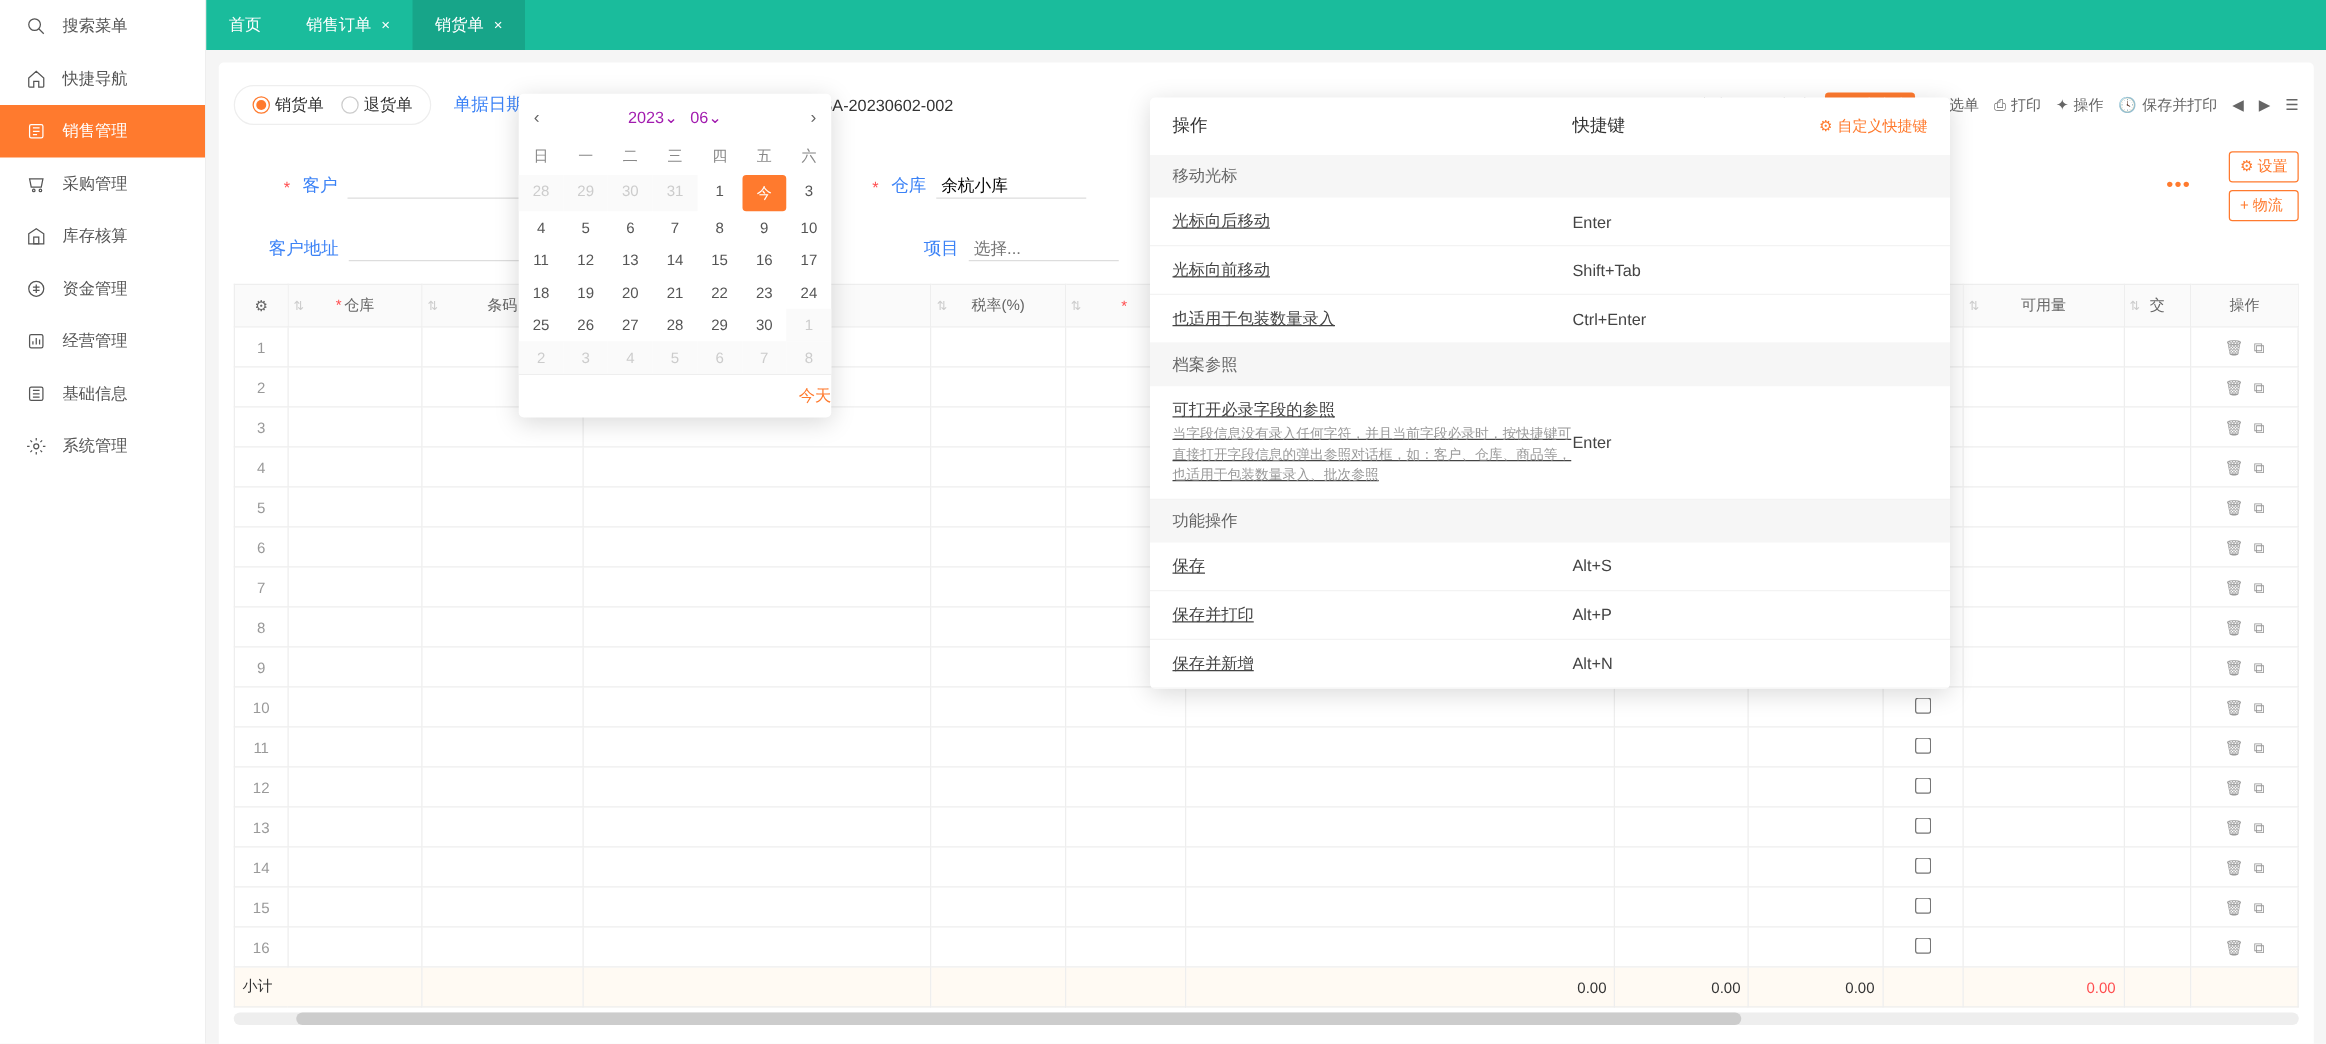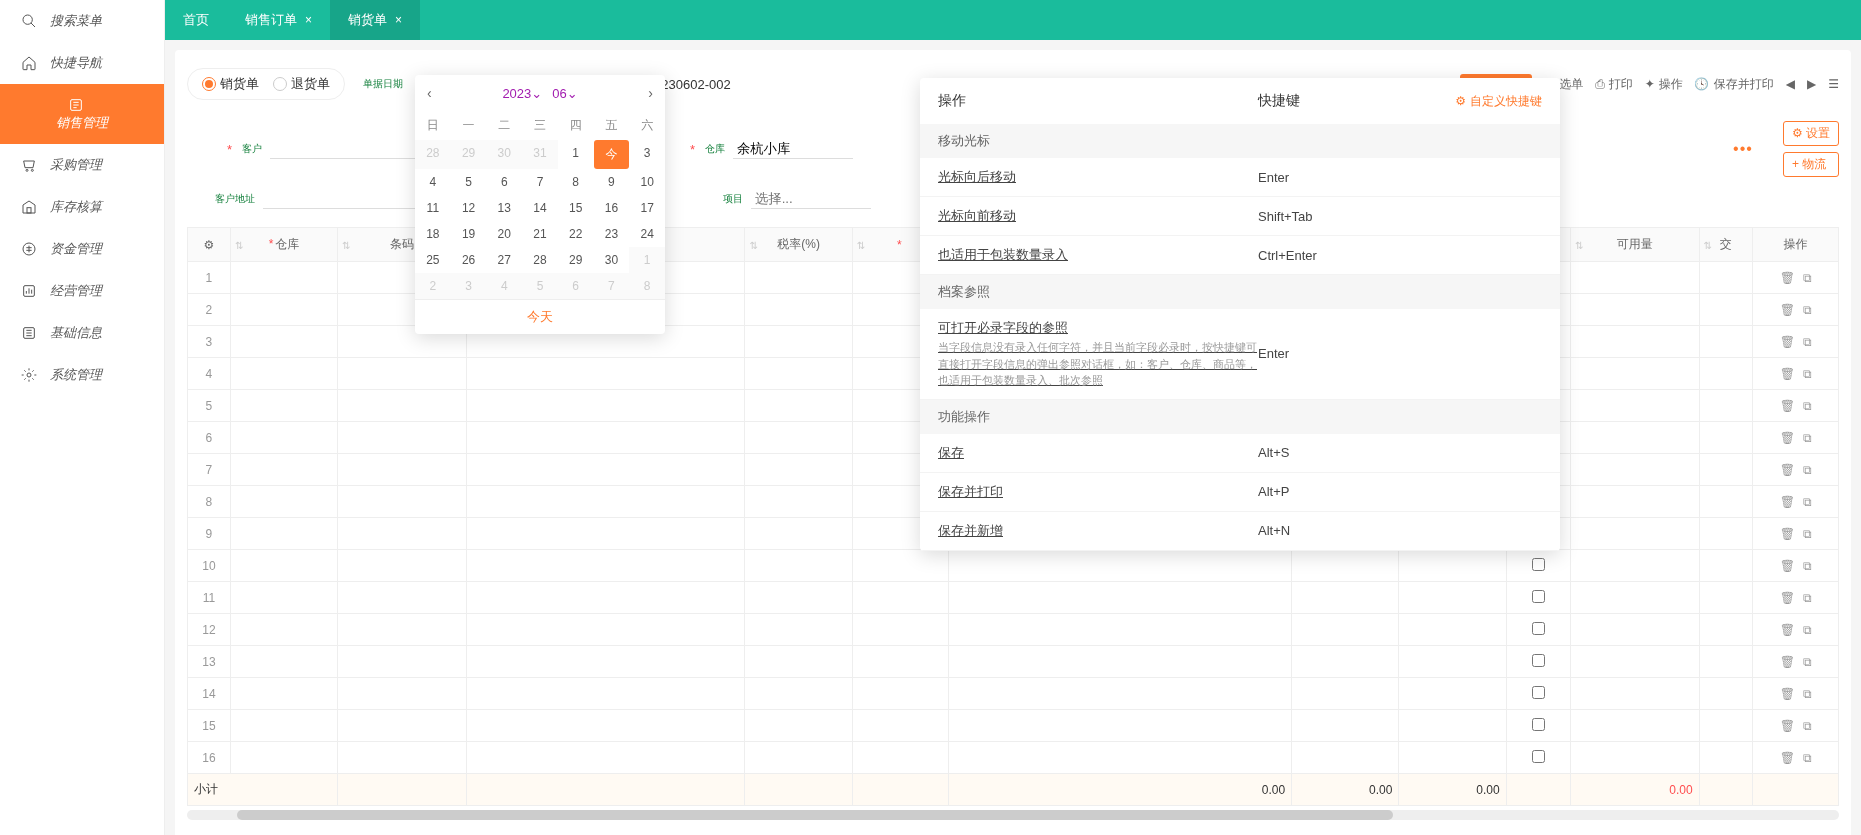--- a/index.html
+++ b/index.html
@@ -1,42 +1,42 @@
 <!DOCTYPE html>
 <html><head>
 <meta charset="utf-8">
 <style>
 * { margin: 0; padding: 0; box-sizing: border-box; font-family: "Microsoft YaHei", Arial, sans-serif; }
 body { background: #f5f5f5; font-size: 13px; color: #333; overflow: hidden; width: 1861px; height: 835px; position: relative; }
 
 
 .sidebar { position: absolute; left: 0; top: 0; width: 165px; height: 100%; background: #fff; border-right: 1px solid #eee; }
-.sidebar-item { display: flex; align-items: center; padding: 12px 20px; cursor: pointer; color: #555; font-style: italic; }
-.sidebar-item.active { background: #ff7a2e; color: #fff; flex-direction: column; }
+.sidebar-item { display: flex; align-items: center; padding: 12px 20px; cursor: pointer; color: #555; }
+.sidebar-item.active { background: #ff7a2e; color: #fff; }
 .sidebar-item .icon { width: 18px; height: 18px; margin-right: 12px; display: inline-flex; align-items: center; justify-content: center; }
 .sidebar-item .icon svg { stroke: currentColor; fill: none; stroke-width: 1.5; }
 
 
 .top-tabs { position: absolute; left: 165px; top: 0; right: 0; height: 40px; background: #1abc9c; display: flex; align-items: center; }
 .top-tab { padding: 0 18px; height: 40px; display: flex; align-items: center; color: #fff; cursor: pointer; position: relative; }
 .top-tab.active { background: #17a589; }
 .top-tab .close { margin-left: 8px; font-size: 12px; }
 
 
 .main { position: absolute; left: 165px; top: 40px; right: 0; bottom: 0; background: #f5f5f5; padding: 10px; }
 .panel { background: #fff; border-radius: 4px; padding: 10px 12px; }
 
 
 .form-header { display: flex; align-items: center; gap: 18px; padding: 8px 0; border-bottom: 1px solid transparent; }
 .radio-group { display: flex; align-items: center; gap: 14px; border: 1px solid #eee; border-radius: 20px; padding: 6px 14px; }
 .radio-opt { display: flex; align-items: center; gap: 4px; cursor: pointer; }
 .radio-circle { width: 14px; height: 14px; border: 1px solid #ccc; border-radius: 50%; display: inline-block; position: relative; }
 .radio-opt.checked .radio-circle { border-color: #ff7a2e; }
 .radio-opt.checked .radio-circle::after { content: ""; position: absolute; width: 8px; height: 8px; background: #ff7a2e; border-radius: 50%; top: 2px; left: 2px; }
-.field-label { color: #15803d; font-size: 10px; }
+.field-label { color: #3b82f6; font-size: 14px; }
 .date-input { border: none; border-bottom: 1px solid #1abc9c; padding: 2px 4px; width: 90px; color: #333; outline: none; }
 .cal-icon { color: #ff7a2e; margin-left: 4px; cursor: pointer; }
 
 
 .toolbar-right { margin-left: auto; display: flex; align-items: center; gap: 12px; color: #666; }
 .toolbar-right .item { display: flex; align-items: center; gap: 4px; cursor: pointer; font-size: 12px; }
 .badge-orange { background: #ff7a2e; color: #fff; padding: 2px 8px; border-radius: 3px; font-size: 12px; }
 .outline-btn { border: 1px solid #ff7a2e; color: #ff7a2e; padding: 3px 8px; border-radius: 3px; font-size: 12px; cursor: pointer; }
 
 
@@ -73,21 +73,21 @@
 .calendar { position: absolute; left: 415px; top: 75px; width: 250px; background: #fff; box-shadow: 0 4px 20px rgba(0,0,0,.15); border-radius: 4px; z-index: 50; }
 .cal-header { display: flex; align-items: center; justify-content: space-between; padding: 10px 12px; }
 .cal-header .nav { cursor: pointer; color: #666; font-size: 14px; }
 .cal-header .my { display: flex; gap: 10px; color: #a21caf; }
 .cal-header .my span { cursor: pointer; }
 .cal-grid { display: grid; grid-template-columns: repeat(7, 1fr); text-align: center; font-size: 12px; }
 .cal-grid .dow { color: #888; padding: 6px 0; }
 .cal-grid .day { padding: 6px 0; cursor: pointer; color: #555; }
 .cal-grid .day.muted { color: #ccc; background: #fafafa; }
 .cal-grid .day.today { background: #ff7a2e; color: #fff; border-radius: 3px; }
-.cal-footer { text-align: center; padding: 8px 0; border-top: 1px solid #eee; color: #ff7a2e; cursor: pointer; }
+.cal-footer { text-align: right; padding: 8px 0; border-top: 1px solid #eee; color: #ff7a2e; cursor: pointer; }
 
 
 .shortcut-panel { position: absolute; left: 920px; top: 78px; width: 640px; max-height: 560px; background: #fff; box-shadow: 0 4px 20px rgba(0,0,0,.15); border-radius: 4px; z-index: 60; overflow: hidden; }
 .sc-header { display: flex; align-items: center; padding: 14px 18px; }
 .sc-header .title-op { flex: 0 0 320px; font-size: 14px; color: #333; }
 .sc-header .title-key { flex: 1; font-size: 14px; color: #333; }
 .sc-header .custom { color: #ff7a2e; font-size: 12px; cursor: pointer; display: flex; align-items: center; gap: 4px; }
 .sc-section { background: #f6f6f6; padding: 8px 18px; color: #666; font-size: 13px; }
 .sc-row { display: flex; padding: 10px 18px; border-bottom: 1px solid #f3f3f3; }
 .sc-row .op { flex: 0 0 320px; color: #444; text-decoration: underline; }

